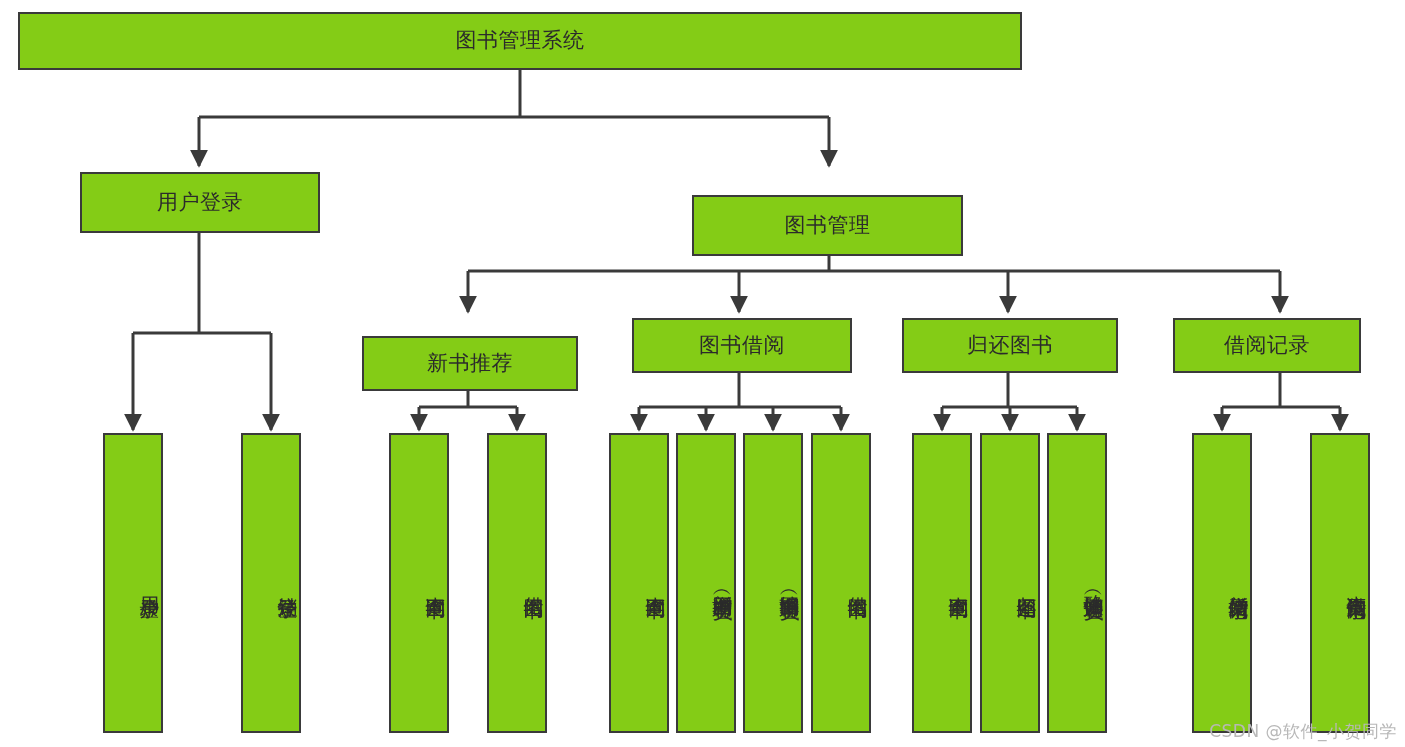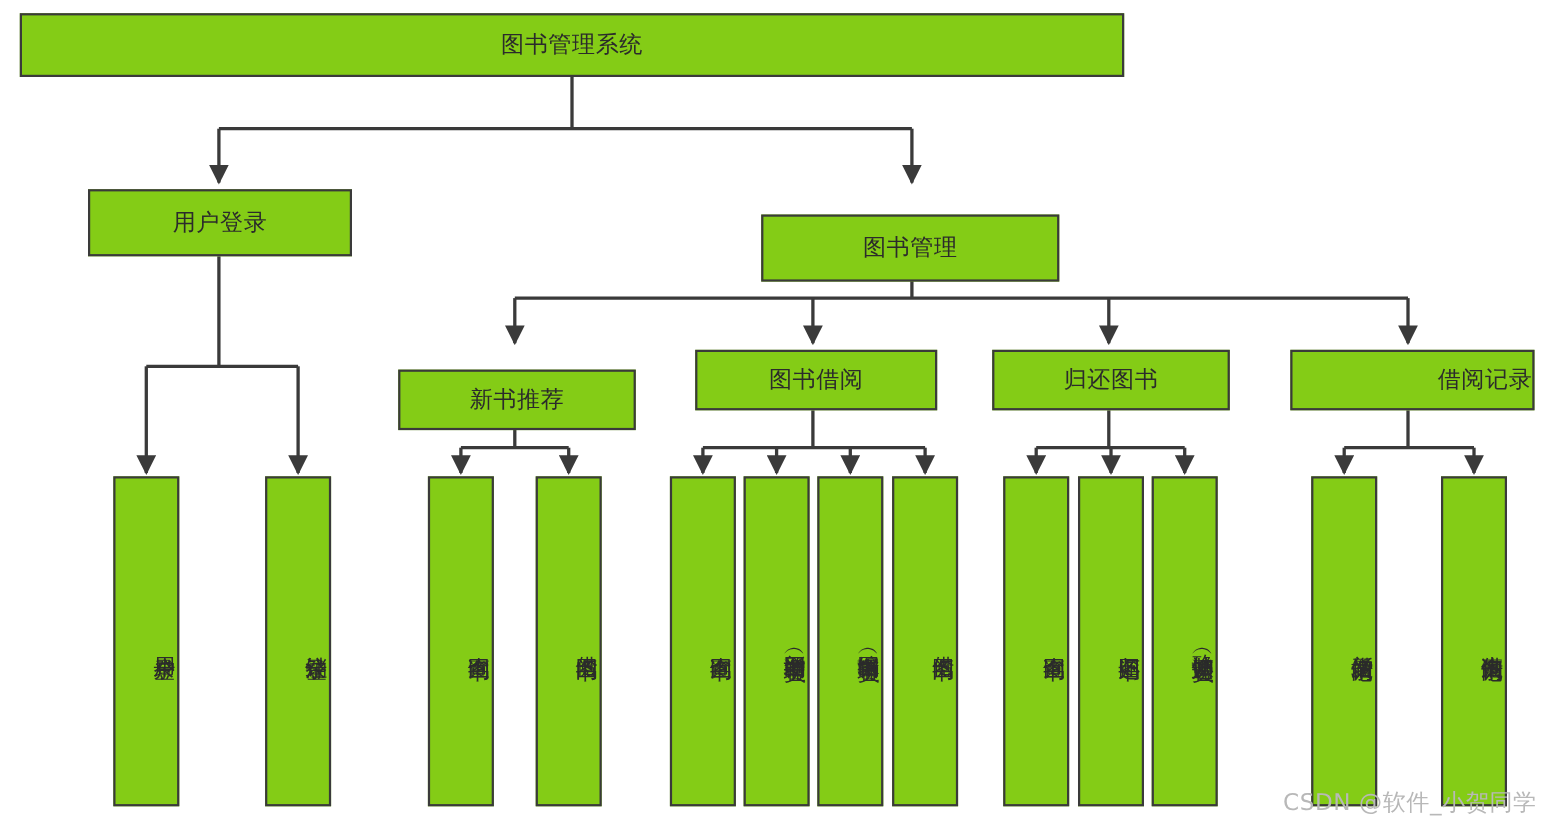--- a/index.html
+++ b/index.html
@@ -57,21 +57,21 @@
   }
   .node.vertical .label {
     writing-mode: vertical-rl;
     text-orientation: upright;
     white-space: nowrap;
   }
   #watermark {
     position: absolute;
     right: 8px;
     bottom: 4px;
-    font-size: 21px;
+    font-size: 17px;
     color: #b8b8b8;
     letter-spacing: 0.5px;
     user-select: none;
     white-space: nowrap;
   }
 </style>
 </head>
 <body>
 
 <div id="diagram-root">
@@ -139,21 +139,21 @@
 
   <div class="node horizontal" style="left:362px; top:336px; width:216px; height:55px;">
     <span class="label">新书推荐</span>
   </div>
   <div class="node horizontal" style="left:632px; top:318px; width:220px; height:55px;">
     <span class="label">图书借阅</span>
   </div>
   <div class="node horizontal" style="left:902px; top:318px; width:216px; height:55px;">
     <span class="label">归还图书</span>
   </div>
-  <div class="node horizontal" style="left:1173px; top:318px; width:222px; height:55px;justify-content:flex-end;">
+  <div class="node horizontal" style="left:1173px; top:318px; width:188px; height:55px;">
     <span class="label">借阅记录</span>
   </div>
 
   <div class="node vertical" style="left:103px; top:433px; width:60px; height:300px;">
     <span class="label">用户登录</span>
   </div>
   <div class="node vertical" style="left:241px; top:433px; width:60px; height:300px;">
     <span class="label">注销登录</span>
   </div>
 

